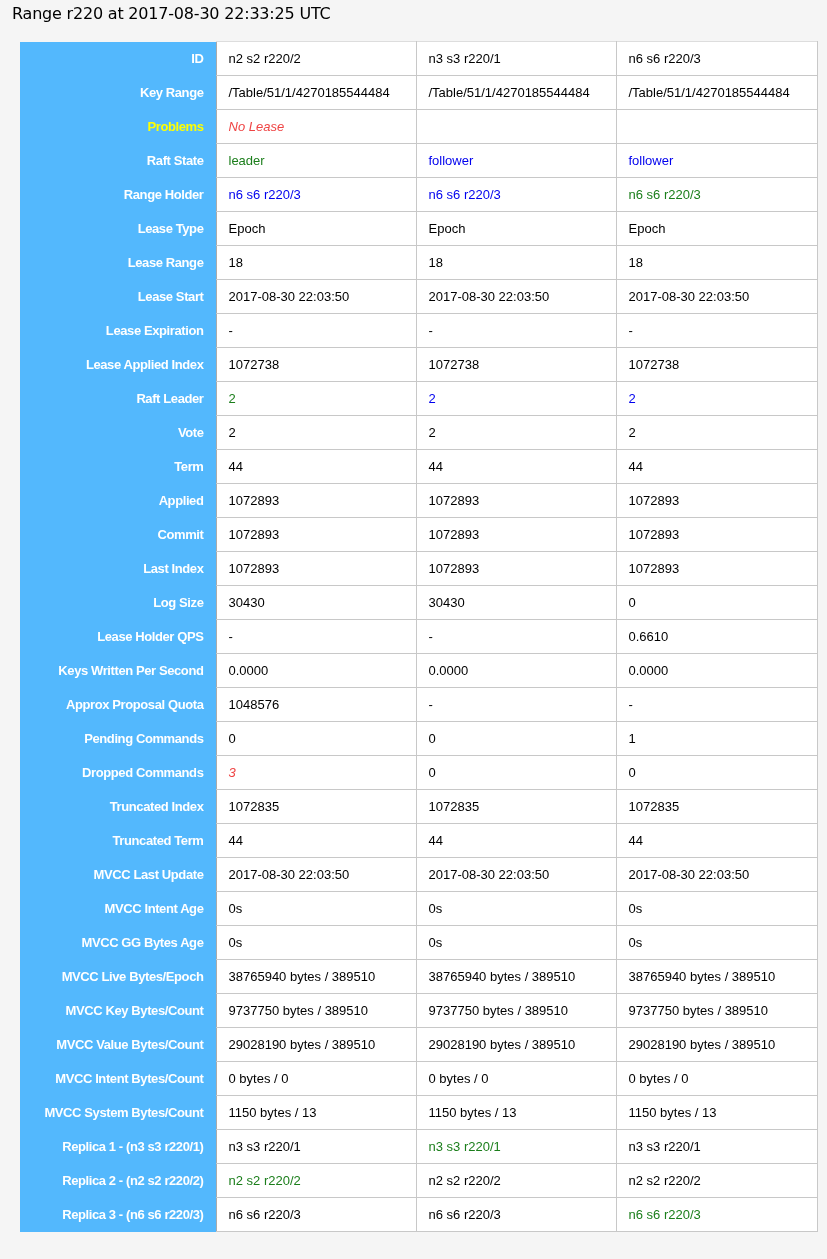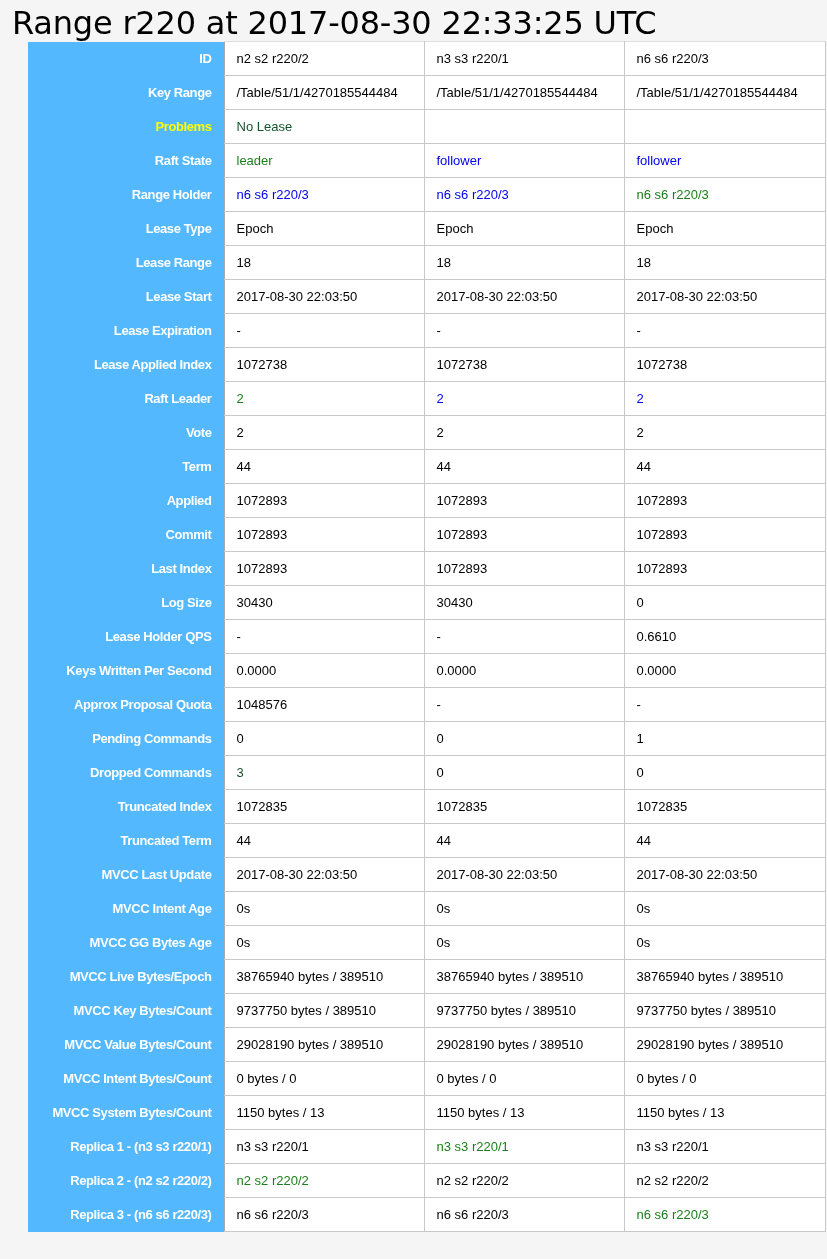--- a/index.html
+++ b/index.html
@@ -4,26 +4,26 @@
 <style>
   html, body { margin:0; padding:0; }
   body {
     width:827px; height:1259px; overflow:hidden;
     background:#f5f5f5;
     font-family: "Liberation Sans", "DejaVu Sans", sans-serif;
     color:#000;
   }
   h1 {
     margin:0; position:absolute; left:12px; top:4px;
-    font-size:32px; font-weight:normal; letter-spacing:-0.2px;
+    font-size:16px; font-weight:normal; letter-spacing:-0.2px;
     font-family: "DejaVu Sans", sans-serif;
     color:#000;
   }
   table.range {
-    position:absolute; left:28px; top:41px;
+    position:absolute; left:20px; top:41px;
     border-collapse:collapse; table-layout:fixed;
     width:797px;
   }
   table.range col.hdr { width:196px; }
   table.range col.val { width:200px; }
   table.range col.val.last { width:201px; }
   table.range th {
     background:#53b8fd;
     color:#fff;
     text-align:right;
@@ -42,21 +42,21 @@
     padding:0 0 0 12px;
     height:33px;
     white-space:nowrap;
     overflow:hidden;
     border:1px solid #c8c8c8;
     border-left:1px solid #aaa;
   }
   table.range tr:first-child td { border-top:1px solid #ddd; }
   .c-green { color:#1b7e1b; }
   .c-blue { color:#0000ee; }
-  .c-orange { color:#14532d; }
+  .c-orange { color:#ef4444;font-style:italic; }
   .c-default { color:#000; }
 </style>
 </head>
 <body>
 
 <h1>Range r220 at 2017-08-30 22:33:25 UTC</h1>
 
 <table class="range">
   <colgroup>
     <col class="hdr">

